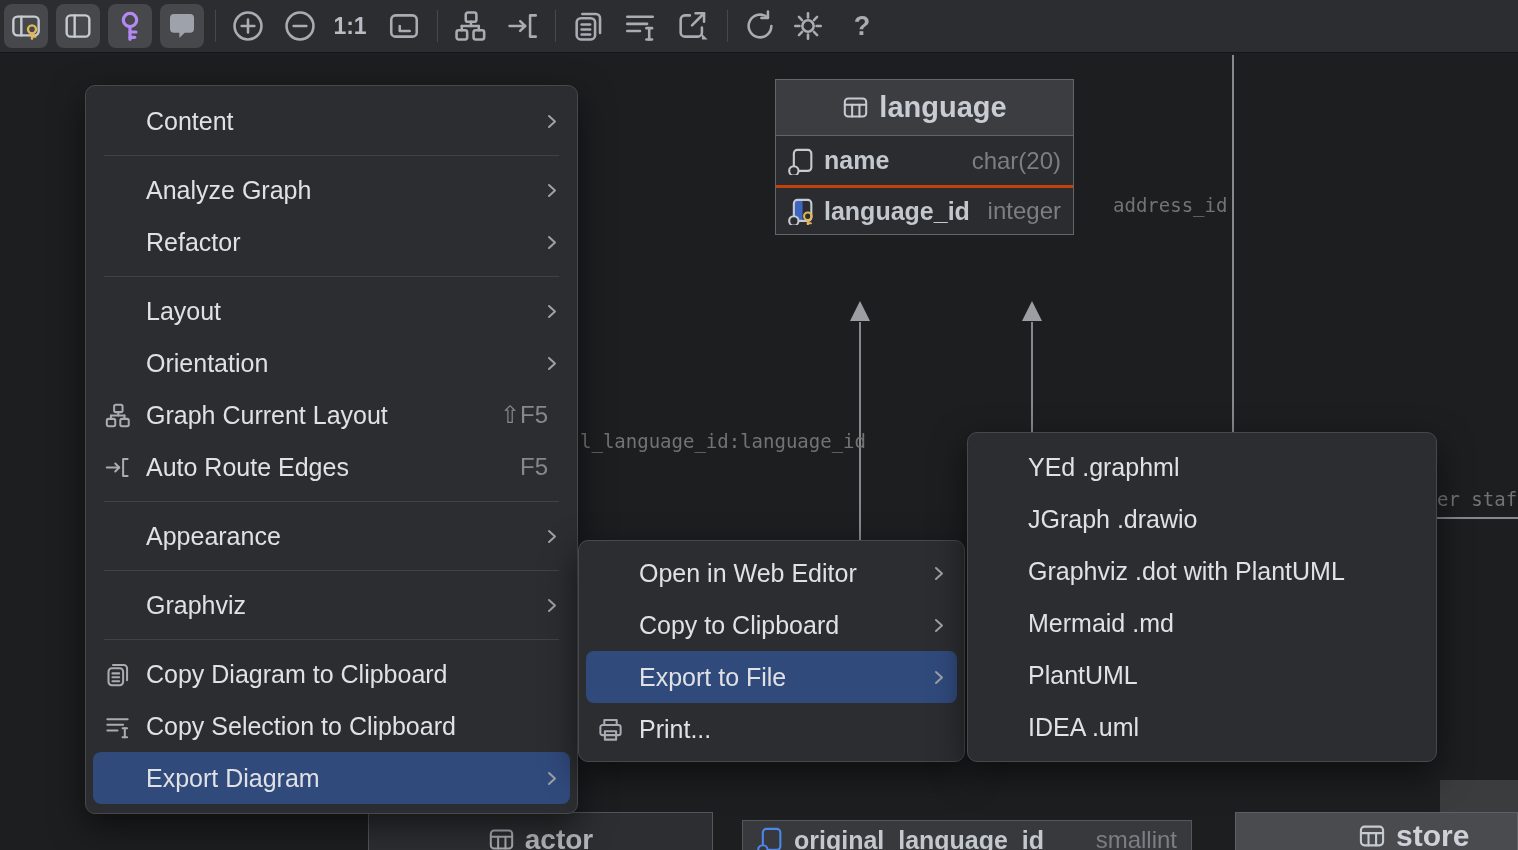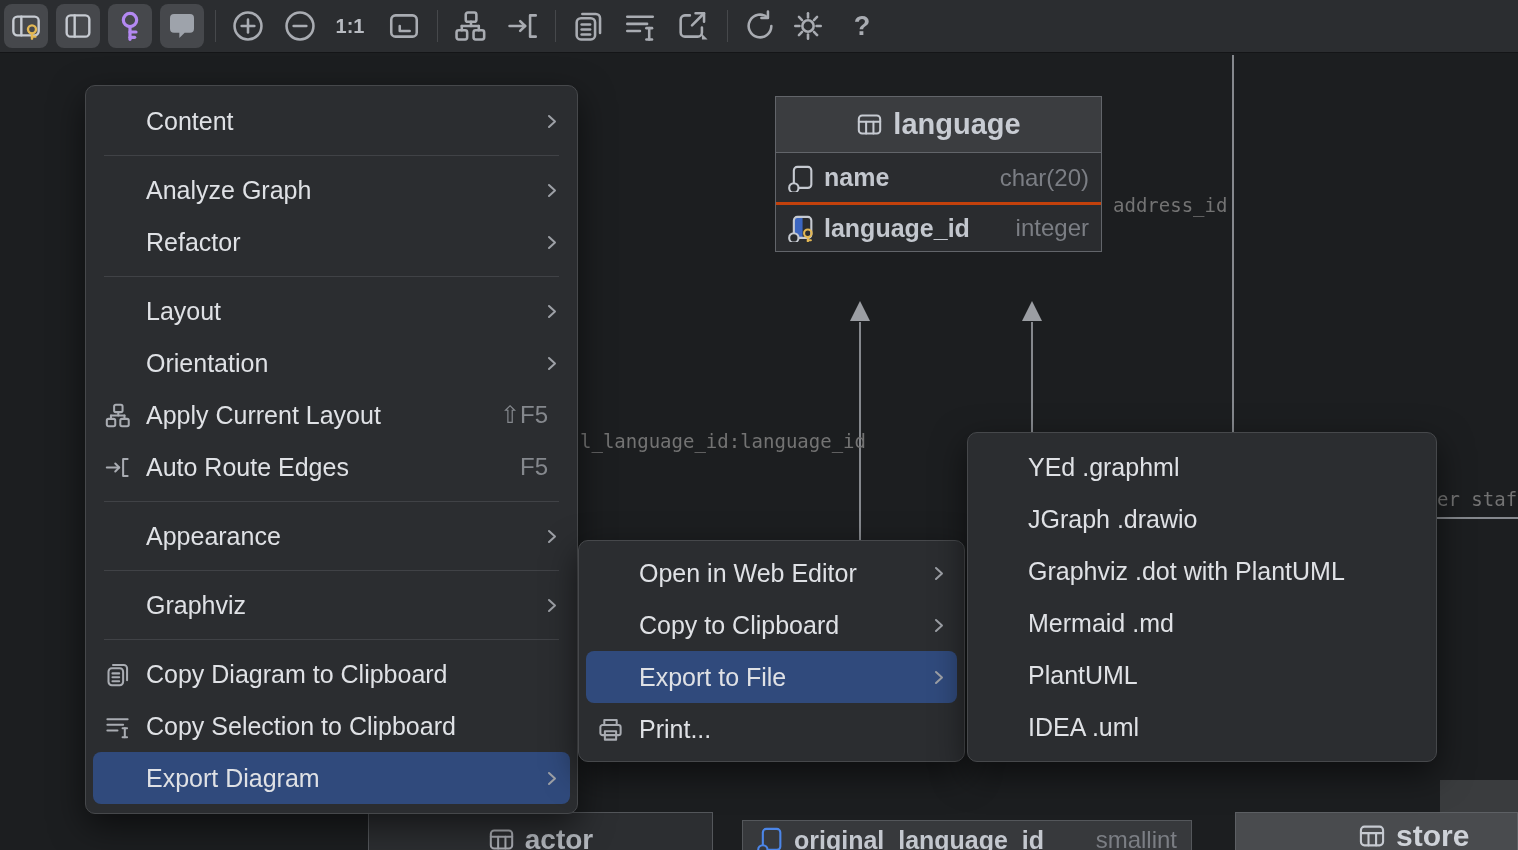--- a/index.html
+++ b/index.html
@@ -7,21 +7,21 @@
     width:1518px;height:850px;position:relative;overflow:hidden;
     background:#1c1e20;
     font-family:"Liberation Sans",sans-serif;
     -webkit-font-smoothing:antialiased;
   }
   
   .toolbar{position:absolute;left:0;top:0;width:1518px;height:52px;background:#2b2d30;border-bottom:1px solid #141517;z-index:5;}
   .tbtn{position:absolute;top:4px;width:44px;height:44px;border-radius:8px;background:#46484c;display:flex;align-items:center;justify-content:center;}
   .ticon{position:absolute;top:8px;width:36px;height:36px;display:flex;align-items:center;justify-content:center;border-radius:6px;}
   .tsep{position:absolute;top:10px;width:1px;height:32px;background:#46484b;}
-  .tlabel{color:#b8bbc1;font-weight:bold;font-size:20px;line-height:36px;text-align:center;}
+  .tlabel{color:#b8bbc1;font-weight:bold;font-size:23px;line-height:36px;text-align:center;}
   .thelp{color:#a9acb2;font-size:27px;font-weight:bold;line-height:36px;text-align:center;}
   svg.ic{fill:none;stroke:#a9acb2;stroke-width:1.8;stroke-linecap:round;stroke-linejoin:round;}
   svg.ic.white{stroke:#c6cad1;}
   svg.ic.purple{stroke:#b489f2;stroke-width:2.4;}
   
   .edge{position:absolute;background:#85888d;z-index:1;}
   .arrowhead{position:absolute;width:0;height:0;border-left:10px solid transparent;border-right:10px solid transparent;border-bottom:20px solid #9b9ea3;z-index:1;}
   .edge-label{position:absolute;font-family:"DejaVu Sans Mono",monospace;font-size:19px;color:#737373;white-space:nowrap;z-index:1;}
   .dbtable{position:absolute;z-index:2;background:#2a2c2f;border:1px solid #62656a;box-sizing:border-box;}
   .dbtable .thead{height:55px;background:#3b3d40;border-bottom:1px solid #62656a;display:flex;align-items:center;justify-content:center;gap:10px;}
@@ -225,21 +225,21 @@
 <div class="arrowhead" style="left:850px;top:301px"></div>
 <div class="edge" style="left:1031px;top:322px;width:1.5px;height:110px"></div>
 <div class="arrowhead" style="left:1022px;top:301px"></div>
 <div class="edge" style="left:1232px;top:55px;width:1.5px;height:377px"></div>
 <div class="edge" style="left:1437px;top:517px;width:81px;height:1.5px"></div>
 
 <div class="edge-label" style="left:1113px;top:194px">address_id</div>
 <div class="edge-label" style="left:580px;top:430px">l_language_id:language_id</div>
 <div class="edge-label" style="left:1437px;top:488px;width:81px;overflow:hidden">er_staff_</div>
 
-<div class="dbtable" style="left:775px;top:96px;width:327px">
+<div class="dbtable" style="left:775px;top:79px;width:299px">
   <div class="thead">
     <svg class="ic white" width="27" height="27" viewBox="0 0 24 24">
         <use href="#i-grid"></use>
       </svg>
     <span class="ttitle">language</span>
   </div>
   <div class="trow">
     <svg class="ic white" width="28" height="28" viewBox="0 0 24 24">
         <rect x="5" y="2.5" width="15" height="18" rx="3"></rect>
         <circle cx="5" cy="20.5" r="4" fill="#2a2c2f"></circle>
@@ -340,21 +340,21 @@
           <use href="#i-chev"></use>
         </svg>
       </span>
   </div>
   <div class="mi">
     <span class="mic">
         <svg class="ic" width="27" height="27" viewBox="0 0 24 24">
           <use href="#i-hier"></use>
         </svg>
       </span>
-    <span class="mil">Apply Current Layout</span>
+    <span class="mil">Graph Current Layout</span>
       <span class="sp"></span>
     <span class="msc">⇧F5</span>
   </div>
   <div class="mi">
     <span class="mic">
         <svg class="ic" width="27" height="27" viewBox="0 0 24 24">
           <use href="#i-route"></use>
         </svg>
       </span>
     <span class="mil">Auto Route Edges</span>

